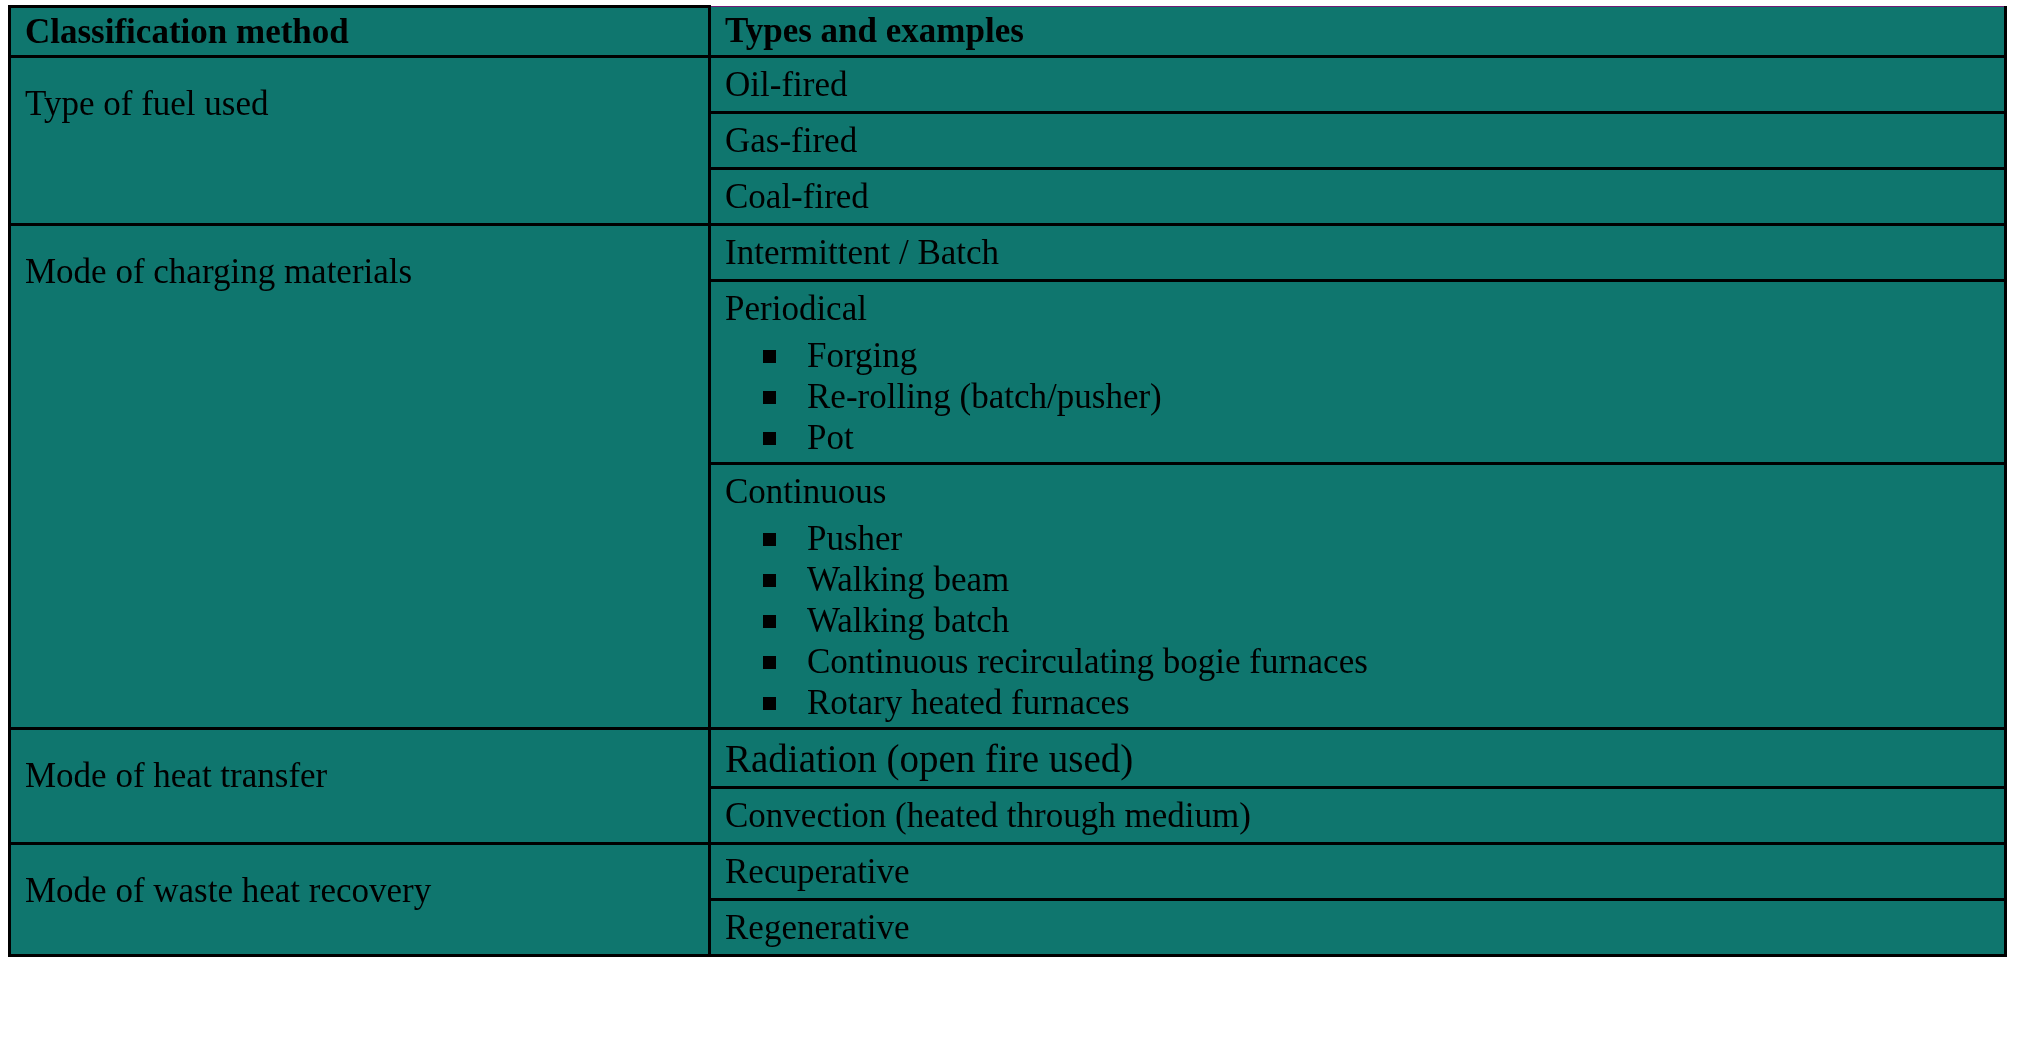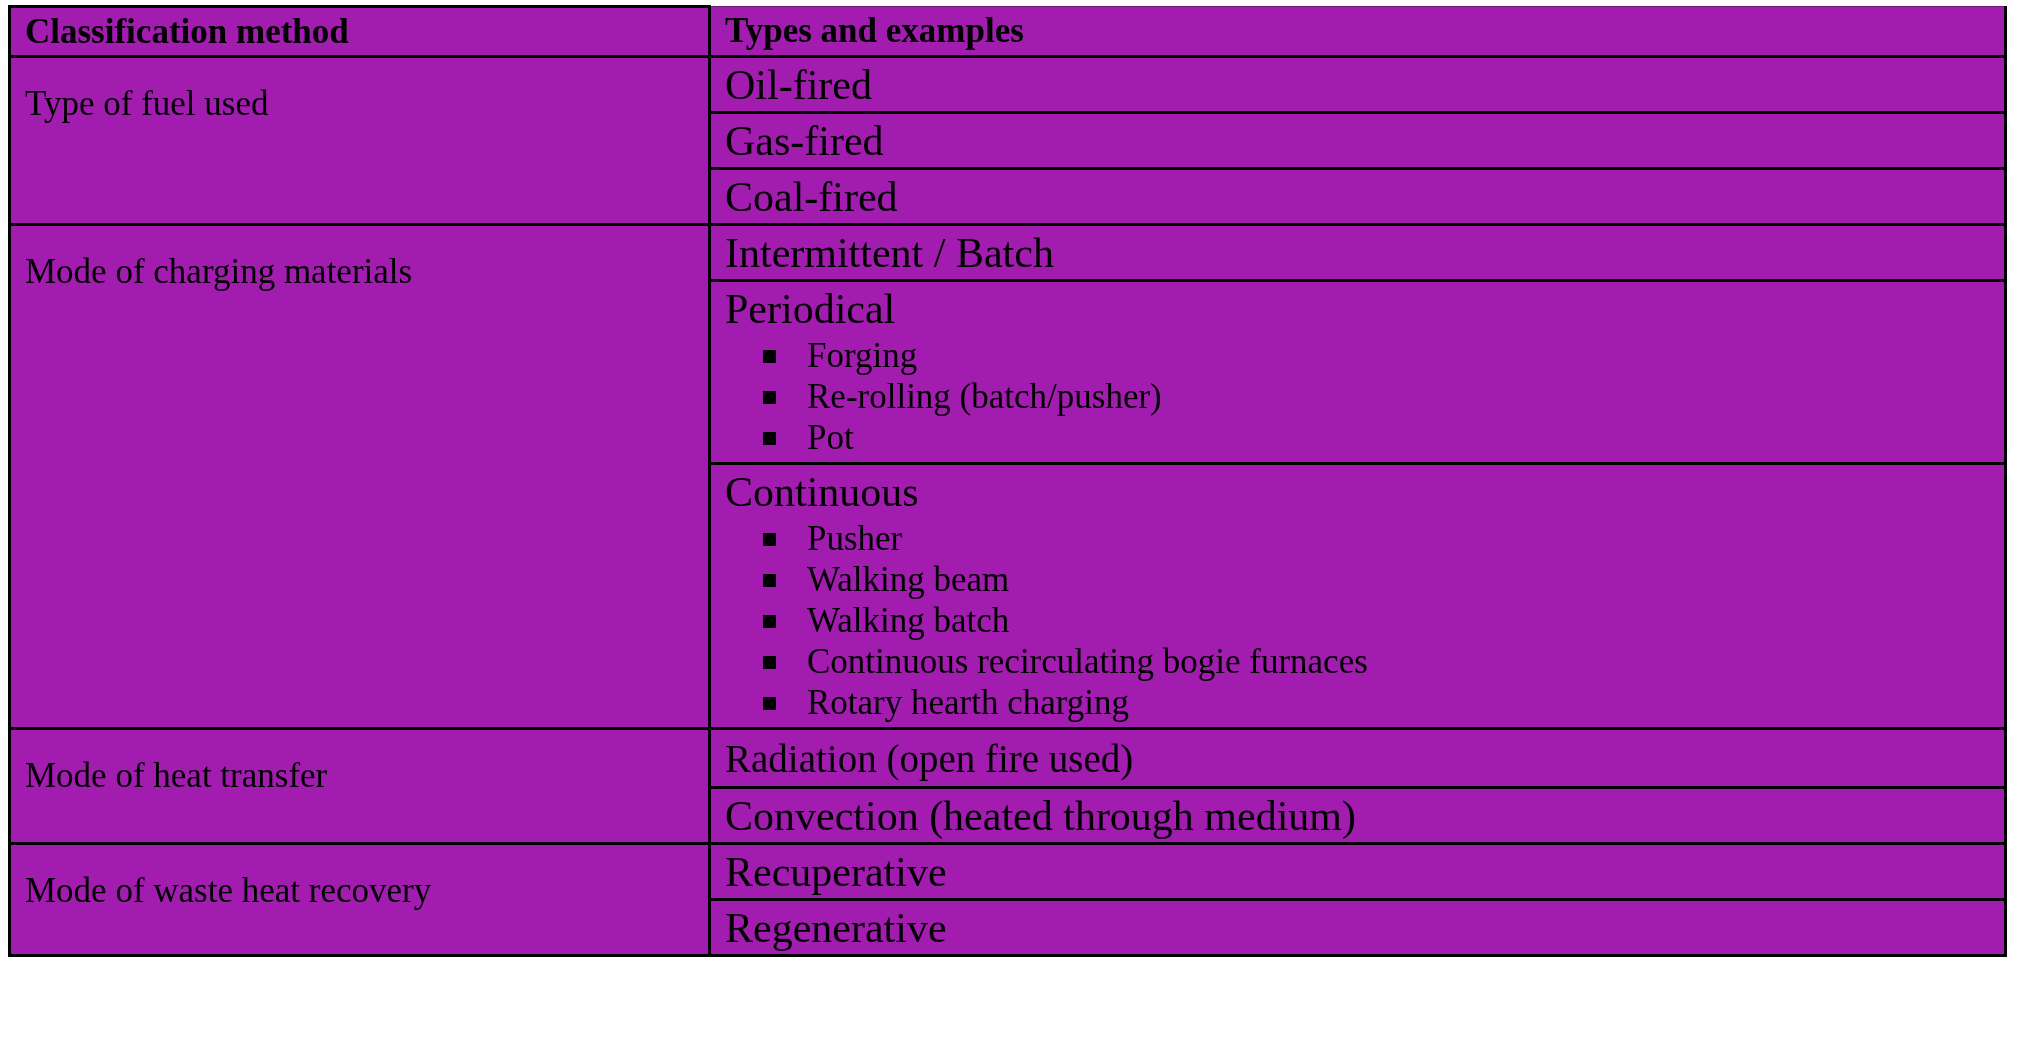--- a/index.html
+++ b/index.html
@@ -33,21 +33,21 @@
   }
 
   table.class-table col.col-method { width: 700px; }
   table.class-table col.col-types  { width: 1296px; }
 
   table.class-table td,
   table.class-table th {
     border: 3px solid #000000;
     padding: 0;
     vertical-align: top;
-    background: #a21caf;
+    background: #0f766e;
   }
 
   
   .hdr-cell {
     height: 47px;
   }
   .hdr-text {
     font-weight: bold;
     font-size: 35px;
     line-height: 47px;
@@ -75,21 +75,21 @@
   .type-cell {
     border-top: 2px solid #000000;
     border-bottom: 2px solid #000000;
     border-left: 2px solid #000000;
     border-right: 3px solid #000000;
   }
   .type-cell.first-in-section { border-top: 1px solid #701a75; }
   .type-cell.last-in-section  { border-bottom: 3px solid #000000; }
 
   .type-text {
-    font-size: 42px;
+    font-size: 35px;
     line-height: 52px;
     padding-left: 14px;
     padding-top: 1px;
     white-space: nowrap;
   }
   .type-text.big {
     font-size: 39px;
     line-height: 55px;
   }
 
@@ -171,21 +171,21 @@
           </td>
         </tr>
         <tr>
           <td class="type-cell last-in-section">
             <div class="type-text">Continuous</div>
             <ul class="bullet-list">
               <li class="bullet-item"><span class="bullet-mark"></span><span>Pusher</span></li>
               <li class="bullet-item"><span class="bullet-mark"></span><span>Walking beam</span></li>
               <li class="bullet-item"><span class="bullet-mark"></span><span>Walking batch</span></li>
               <li class="bullet-item"><span class="bullet-mark"></span><span>Continuous recirculating bogie furnaces</span></li>
-              <li class="bullet-item"><span class="bullet-mark"></span><span>Rotary hearth charging</span></li>
+              <li class="bullet-item"><span class="bullet-mark"></span><span>Rotary heated furnaces</span></li>
             </ul>
           </td>
         </tr>
         <tr>
           <td class="method-cell" rowspan="2">
             <div class="method-text">Mode of heat transfer</div>
           </td>
           <td class="type-cell first-in-section">
             <div class="type-text big">Radiation (open fire used)</div>
           </td>

